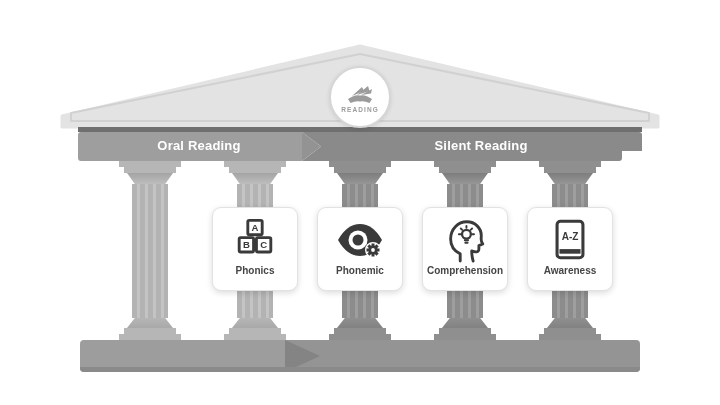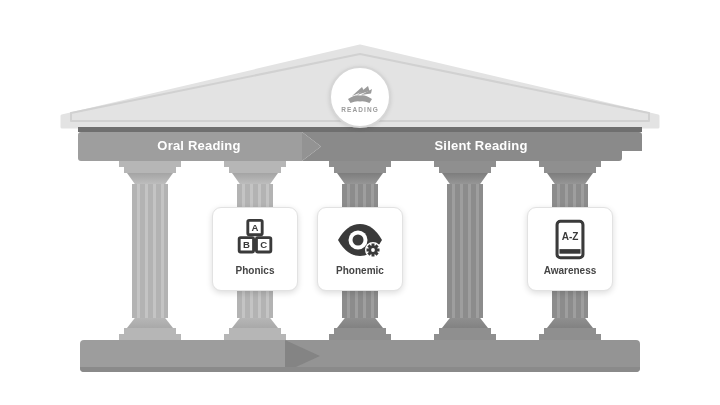--- a/index.html
+++ b/index.html
@@ -180,20 +180,31 @@
             <rect x="-1.5" y="-6.5" width="3" height="13" transform="rotate(135)"></rect>
             <circle cx="0" cy="0" r="4.6"></circle>
           </g>
           <circle cx="0" cy="0" r="1.9" fill="#ffffff"></circle>
         </g>
       </svg>
     </div>
     <div class="label">Phonemic</div>
   </div>
 
+  <div class="abs card" style="left:422px">
+    <div class="icon">
+      <svg width="48" height="46" viewBox="0 0 50 48">
+        <path class="ink" stroke-width="3" d="M20,46 L20,38.5 C13.5,35.5 10,29.5 10,23 C10,12.5 17.5,5 27,5 C35.5,5 42,11.5 42,19.5 C42,23 41,25.2 43.5,28.2 L39.5,29.8 L39.5,33.5 C39.5,35.8 38,36.8 35.8,36.3 L32,35.5 C32,39.5 32.5,42.5 33.5,46"></path>
+        <circle class="ink" cx="26.5" cy="18" r="4.6" stroke-width="2.4"></circle>
+        <path class="ink" stroke-width="2" d="M24.8,24.2 L28.2,24.2 M25.3,26.8 L27.7,26.8"></path>
+        <path class="ink" stroke-width="2" d="M26.5,9.3 L26.5,11.2 M20.6,12 L22.1,13.4 M32.4,12 L30.9,13.4 M18.6,18 L20.6,18 M34.4,18 L32.4,18"></path>
+      </svg>
+    </div>
+    <div class="label">Comprehension</div>
+  </div>
 
   <div class="abs card" style="left:527px">
     <div class="icon">
       <svg width="46" height="46" viewBox="0 0 48 48">
         <rect class="ink" x="10.5" y="4.5" width="27" height="38" rx="3.5" stroke-width="3.2"></rect>
         <rect class="ink-fill" x="13" y="33.5" width="22" height="4.8"></rect>
         <text class="glyph" x="24" y="24" font-size="10.5" text-anchor="middle">A-Z</text>
       </svg>
     </div>
     <div class="label">Awareness</div>

